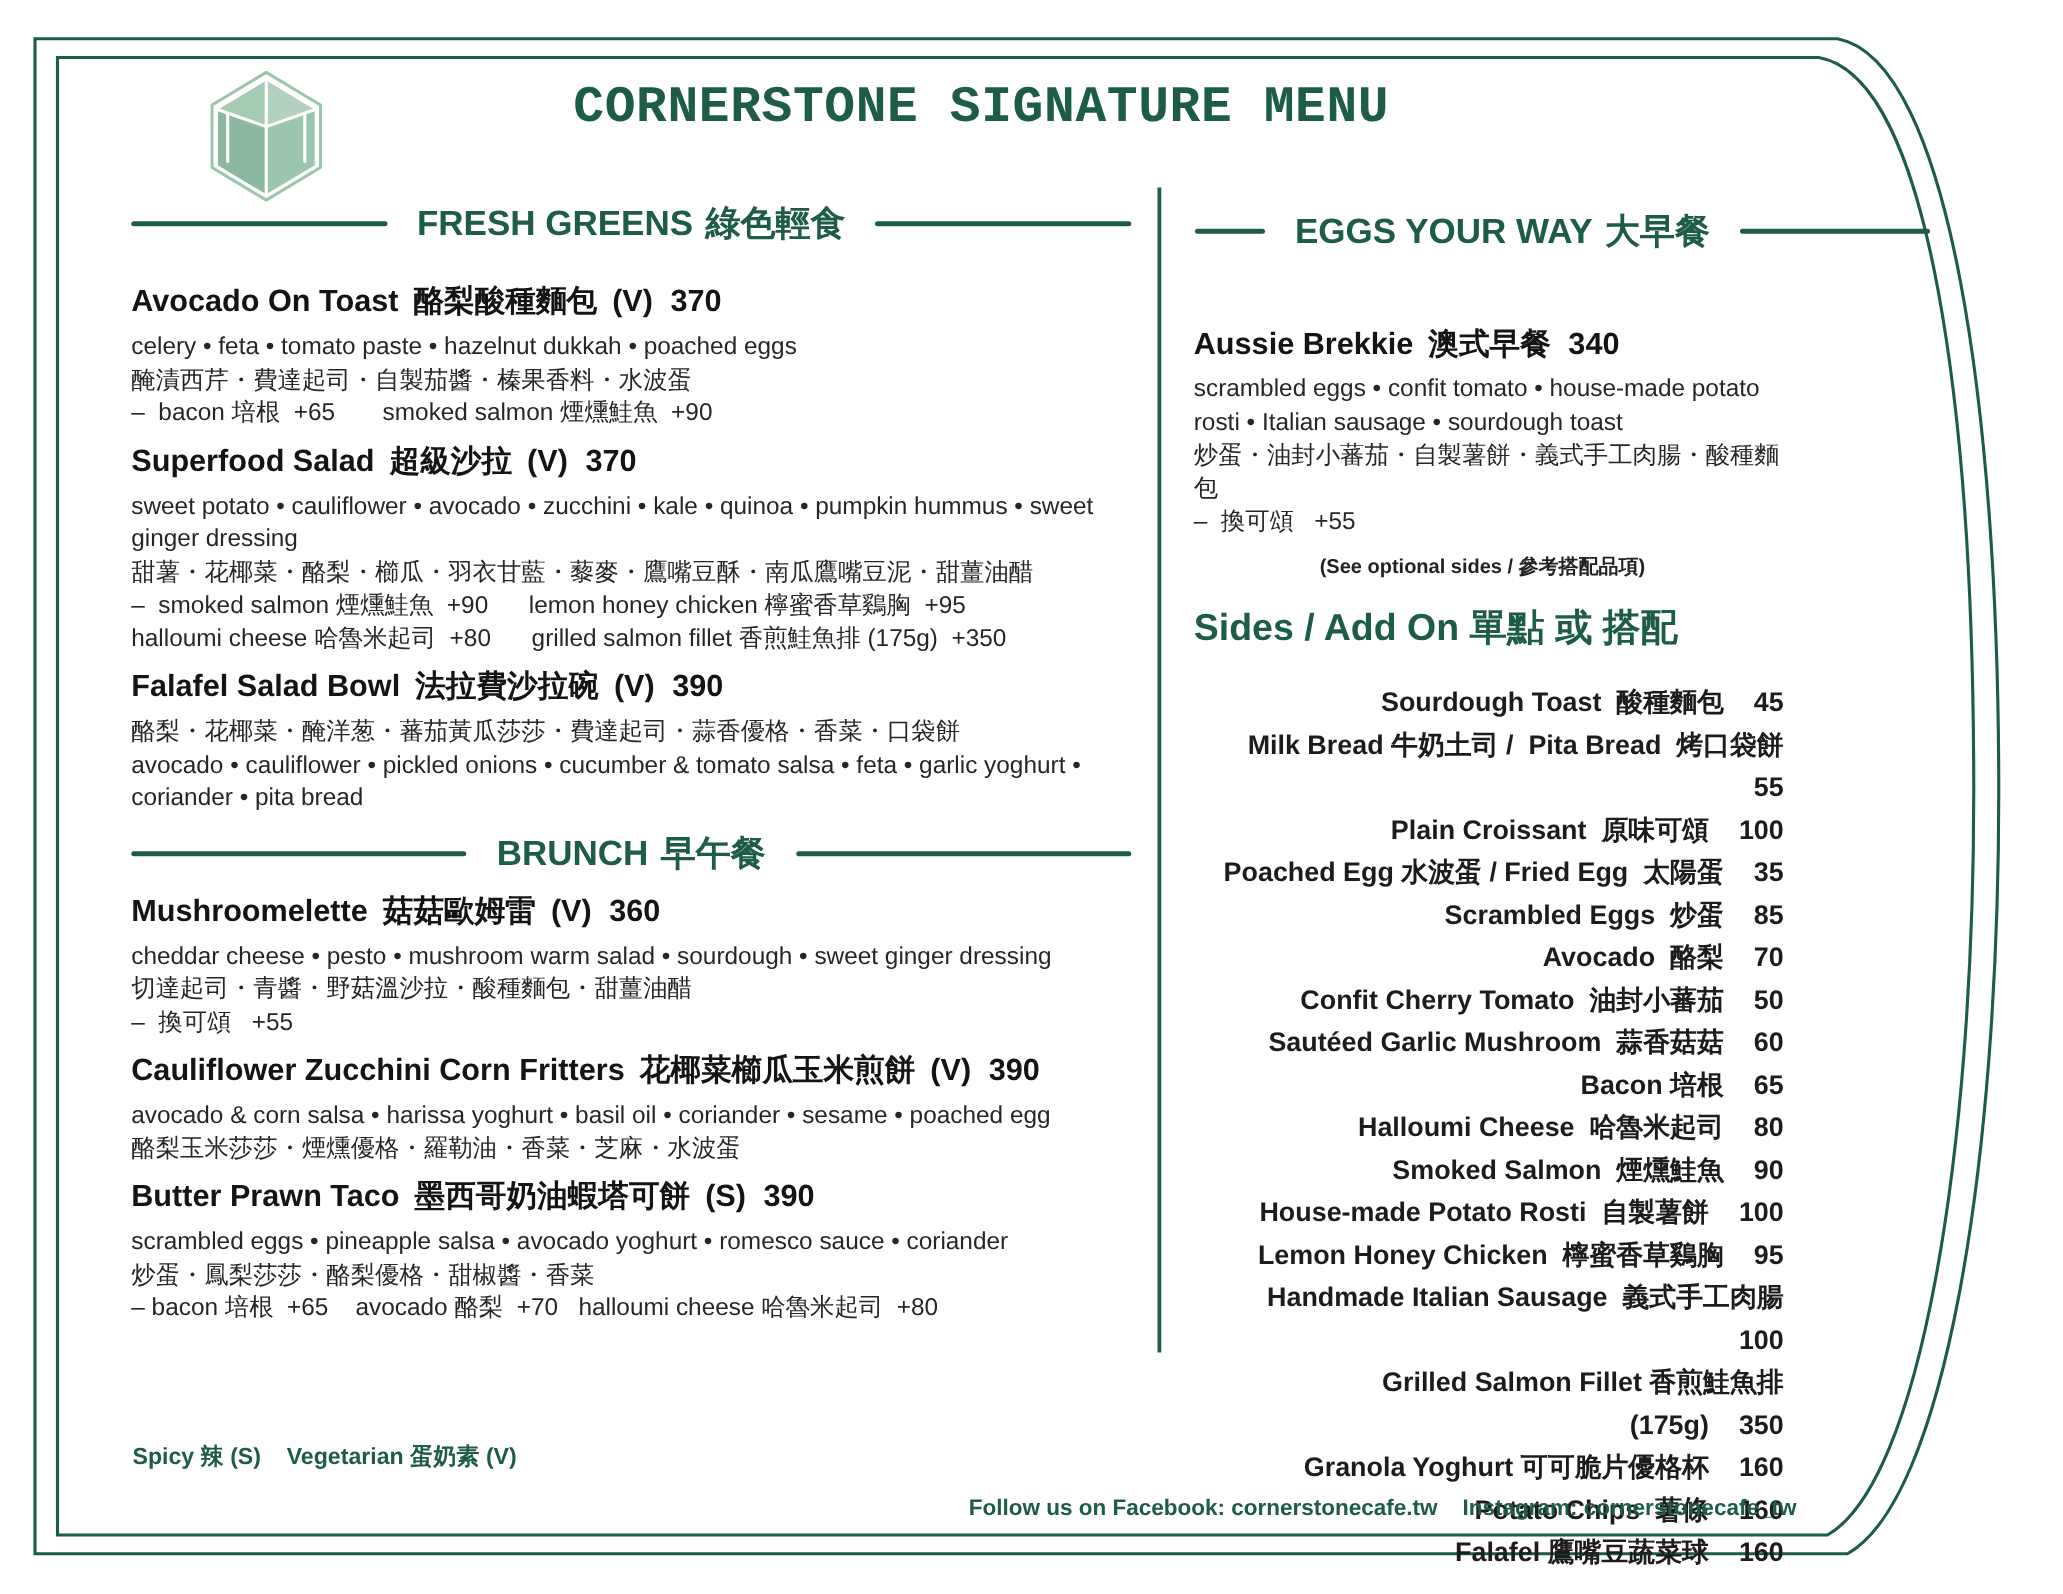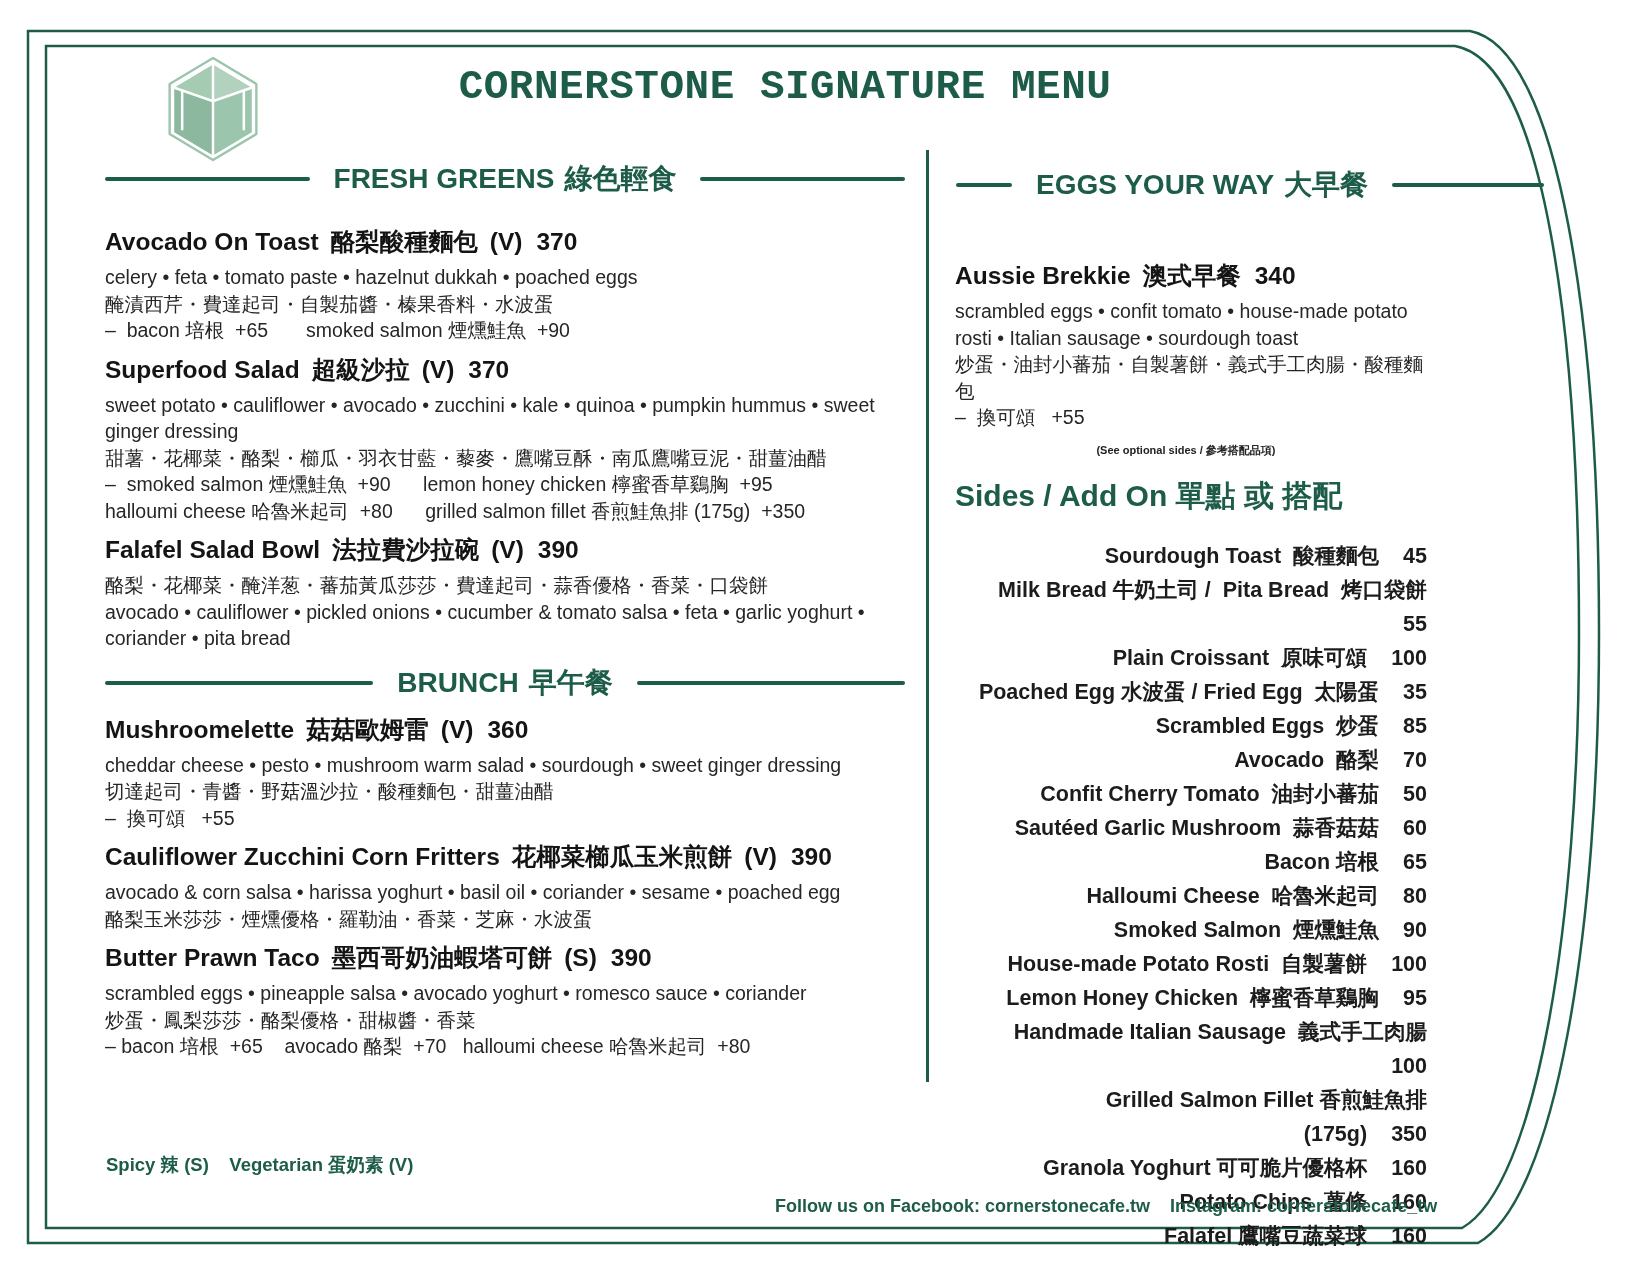--- a/index.html
+++ b/index.html
@@ -30,21 +30,21 @@
   .sec-head .head-text{white-space:nowrap;}
   .brunch-gap{margin-top:12px;margin-bottom:12px;}
   
   .item{margin-bottom:10px;}
   .item-title{font-size:24.5px;font-weight:700;color:#141414;line-height:32px;margin-bottom:6px;}
   .item-title .zh{margin-left:12px;}
   .item-title .tag{margin-left:12px;}
   .item-title .price{margin-left:14px;}
   .desc > div{font-size:19.5px;line-height:26.5px;color:#262626;white-space:pre-wrap;}
   
-  .note{width:462px;text-align:center;font-size:11px;font-weight:700;color:#222;margin:12px 0 18px 0;white-space:pre-wrap;}
+  .note{width:462px;text-align:center;font-size:16px;font-weight:700;color:#222;margin:12px 0 18px 0;white-space:pre-wrap;}
   .sides-heading{font-size:30px;font-weight:700;color:var(--green);margin:6px 0 22px 0;}
   .sides-list{margin-left:22px;}
   .side-row{font-size:21.5px;font-weight:600;color:#1c1c1c;line-height:34px;white-space:pre-wrap;text-align:right;}
   .side-row .side-price{margin-left:24px;}
   
   .footer-legend{position:absolute;left:106px;top:1152px;font-size:18.5px;font-weight:600;color:var(--green);white-space:pre;}
   .footer-social{position:absolute;left:775px;top:1196px;font-size:18px;font-weight:600;color:var(--green);white-space:pre;}
 </style>
 </head>
 <body>

